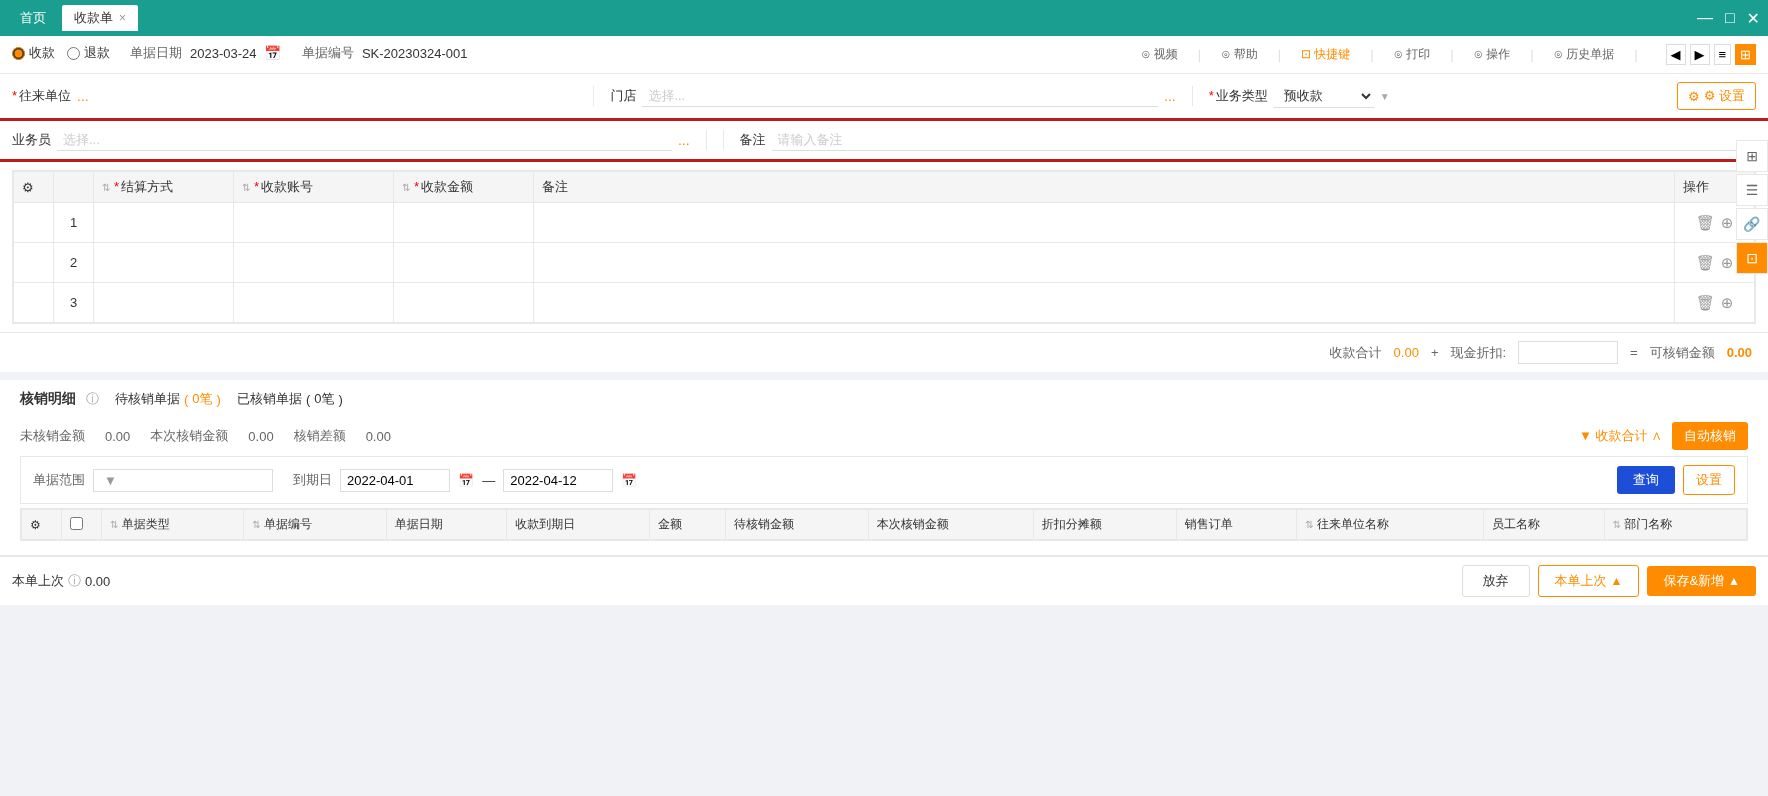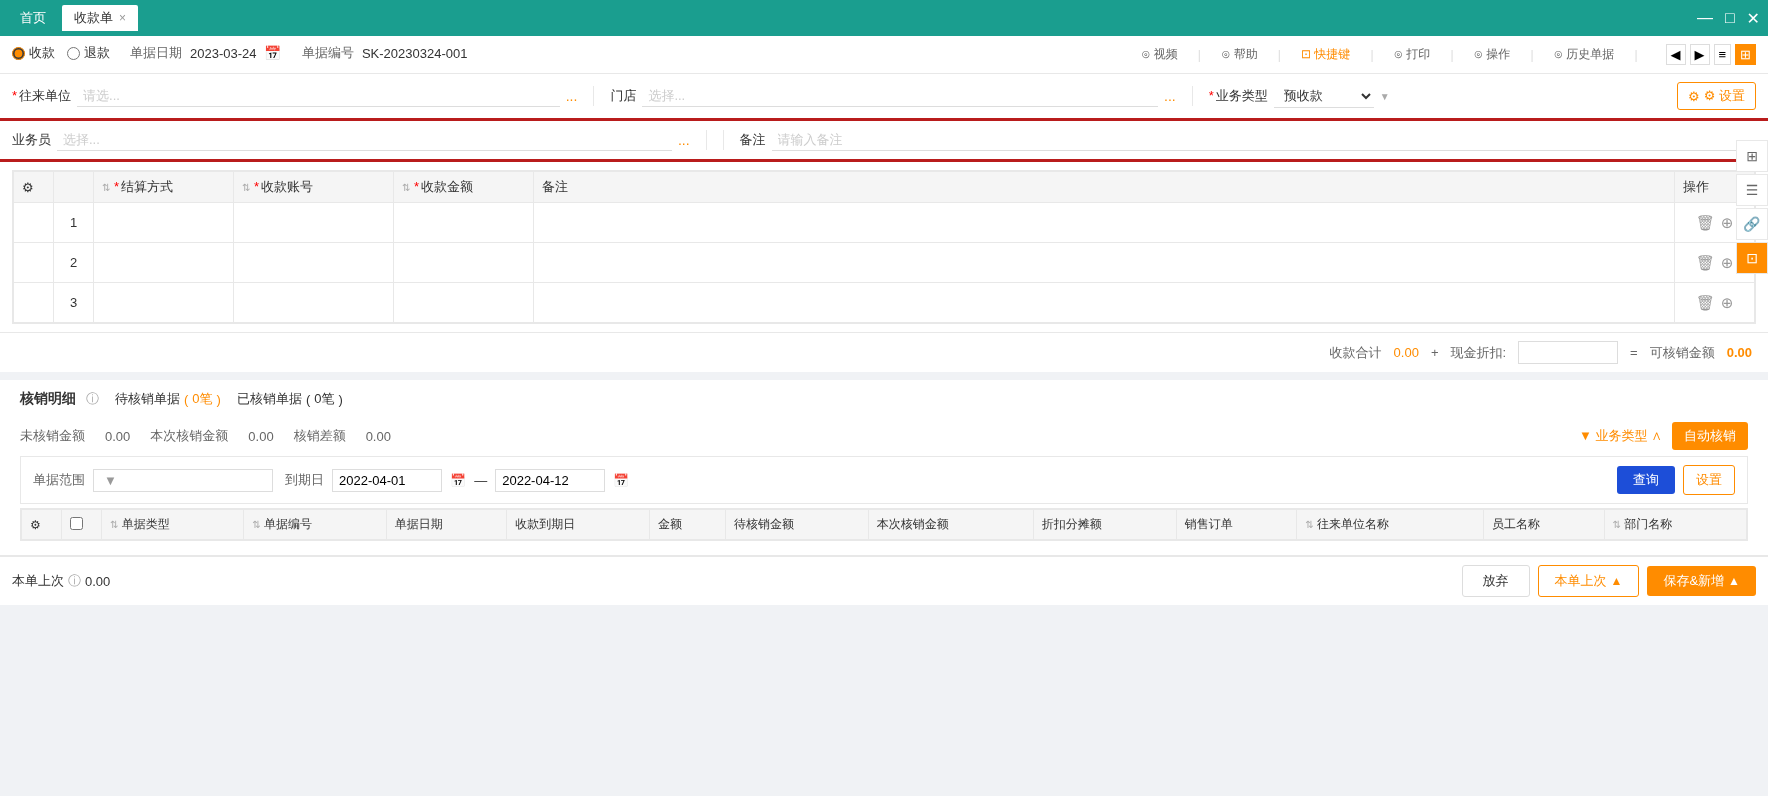--- a/index.html
+++ b/index.html
@@ -202,21 +202,21 @@
     }
     .auto-btn {
       background: #ff8c00; color: #fff; border: none;
       padding: 5px 12px; border-radius: 3px; cursor: pointer; font-size: 13px;
     }
 
     
     .filter-row {
       display: flex;
       align-items: center;
-      gap: 12px;
+      gap: 20px;
       padding: 8px 0;
       border: 1px solid #e8e8e8;
       padding: 8px 12px;
       margin-bottom: 4px;
     }
     .filter-group { display: flex; align-items: center; gap: 8px; }
     .filter-label { color: #666; font-size: 13px; white-space: nowrap; }
     .filter-select-wrap {
       display: flex; align-items: center; gap: 4px;
       border: 1px solid #ddd; padding: 3px 6px; min-width: 180px;
@@ -375,21 +375,20 @@
         <button class="view-icon-btn">▶</button>
         <button class="view-icon-btn">≡</button>
         <button class="view-icon-btn active">⊞</button>
       </div>
     </div>
   </div>
 
   <div class="form-row">
     <div class="field-group">
       <span class="field-label"><span class="required-mark">*</span><span>往来单位</span></span>
-      <input class="field-input" placeholder="请选... " style="">
       <span class="field-more">...</span>
     </div>
     <div class="field-divider"></div>
     <div class="field-group">
       <span class="field-label">门店</span>
       <input class="field-input" placeholder="选择..." style="">
       <span class="field-more">...</span>
     </div>
     <div class="field-divider"></div>
     <div class="field-group" style="flex:0.8;">
@@ -523,21 +522,21 @@
     </div>
 
     <div class="filter-stats-row">
       <span>未核销金额</span>
       <span>0.00</span>
       <span>本次核销金额</span>
       <span>0.00</span>
       <span>核销差额</span>
       <span>0.00</span>
       <div class="hexiao-right-actions">
-        <span class="more-conditions">▼ 业务类型 ∧</span>
+        <span class="more-conditions">▼ 收款合计 ∧</span>
         <button class="auto-btn">自动核销</button>
       </div>
     </div>
 
     <div class="filter-row">
       <div class="filter-group">
         <span class="filter-label">单据范围</span>
         <div class="filter-select-wrap">
           <span></span>
           <span class="arrow">▼</span>

